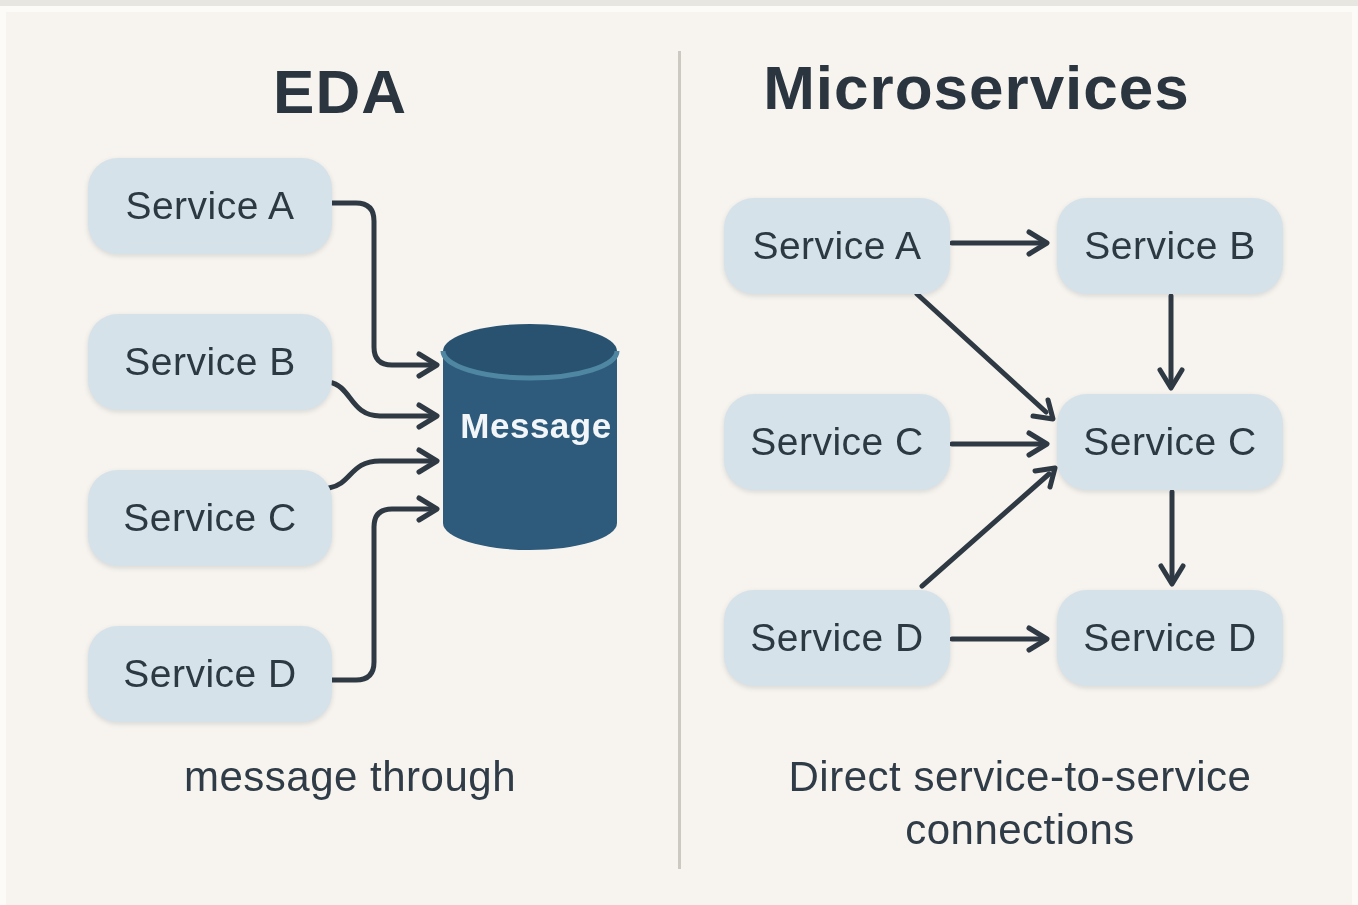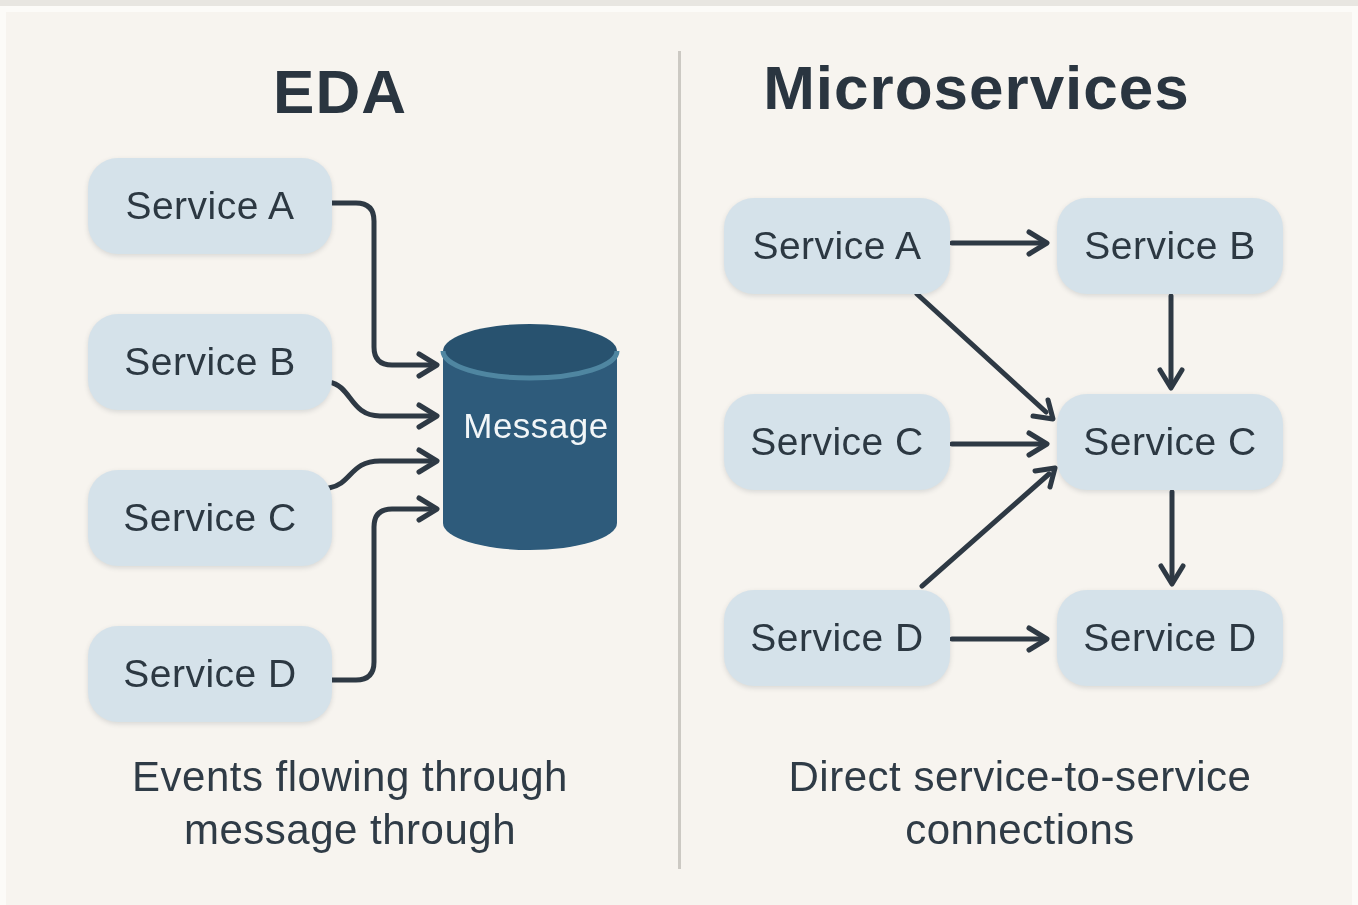--- a/index.html
+++ b/index.html
@@ -38,21 +38,21 @@
   }
   .service-box.narrow{width:226px;}
   .caption{
     position:absolute;z-index:2;text-align:center;
     font-size:42px;font-weight:500;color:var(--caption-text);
     line-height:53px;letter-spacing:0.5px;
   }
   .broker-label{
     position:absolute;z-index:2;left:437px;top:391px;width:186px;
     text-align:center;color:var(--broker-text);
-    font-size:35px;font-weight:400;line-height:45px;letter-spacing:0.5px;
+    font-size:35px;font-weight:700;line-height:45px;letter-spacing:0.5px;
   }
   .divider{
     position:absolute;z-index:1;left:672px;top:39px;width:3px;height:818px;
     background:var(--divider);
   }
 </style>
 </head>
 <body>
 
 <div class="canvas">
@@ -127,21 +127,20 @@
   </div>
   <div class="service-box" style="left:82px;top:614px;">
     <span>Service D</span>
   </div>
 
   <div class="broker-label">
     <div>Message</div>
   </div>
 
   <div class="caption" style="left:-6px;top:738px;width:700px;">
-    <div>Events flowing through</div>
     <div>message through</div>
   </div>
 
   <div class="abs panel-title" style="left:631px;top:40px;width:679px;">Microservices</div>
 
   <div class="service-box narrow" style="left:718px;top:186px;">
     <span>Service A</span>
   </div>
   <div class="service-box narrow" style="left:1051px;top:186px;">
     <span>Service B</span>

